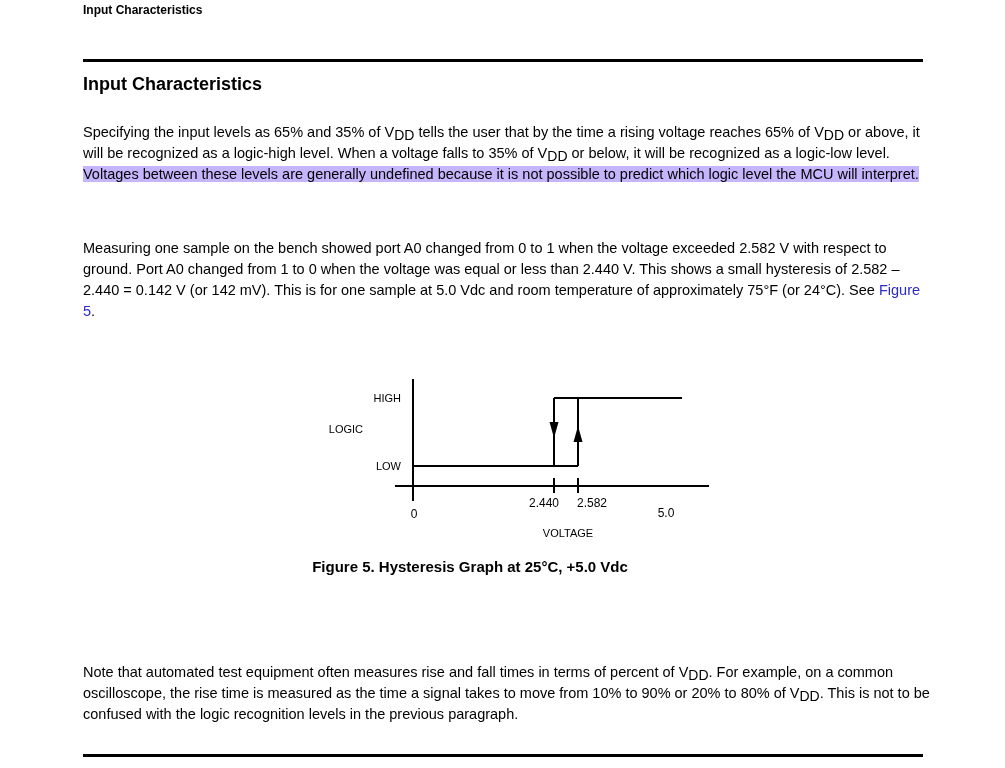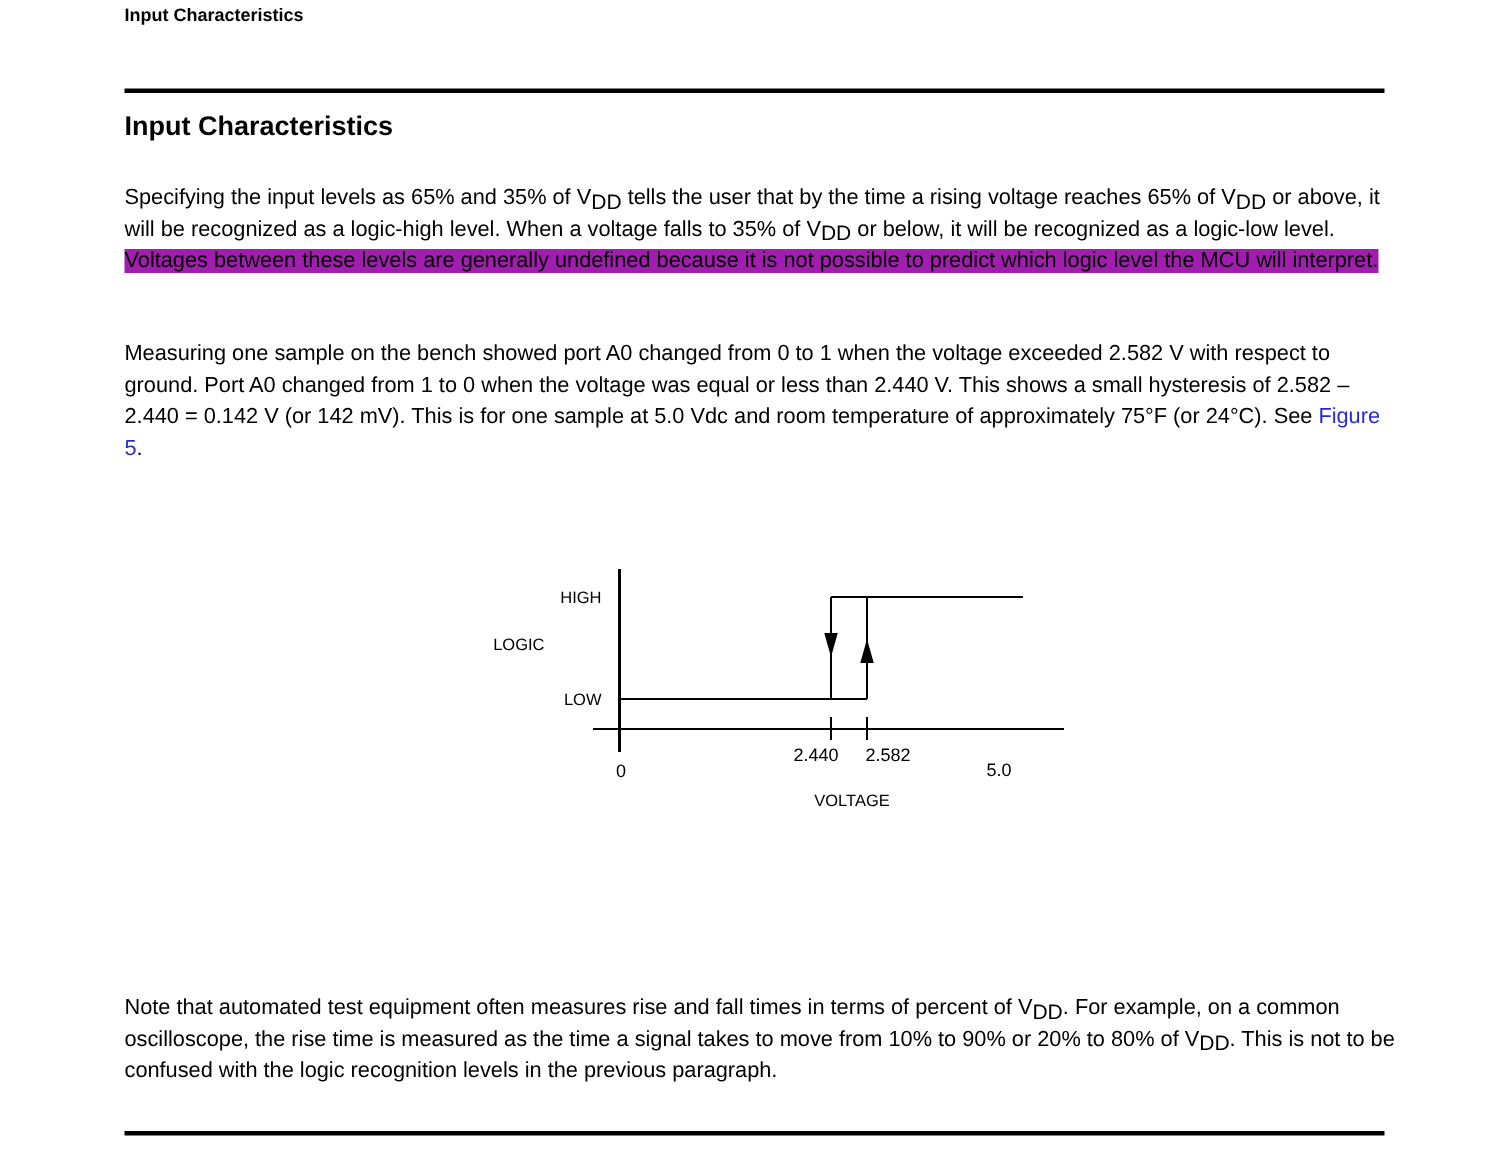--- a/index.html
+++ b/index.html
@@ -24,23 +24,23 @@
   .section-title{
     position:absolute;left:83px;top:74px;
     font-size:18px;font-weight:bold;margin:0;
   }
   .body-para{
     position:absolute;left:83px;width:848px;
     font-size:14.5px;line-height:21px;margin:0;
     text-align:left;
   }
   .p1{top:122px;}
-  .p2{top:226px;}
+  .p2{top:238px;}
   .p3{top:626px;margin-top:36px;}
-  .hl{background:#a21caf;}
+  .hl{background:#c4b5fd;}
   .link{color:#2b2bcd;text-decoration:none;cursor:pointer;}
   sub.sub{font-size:14px;line-height:0;vertical-align:-3px;}
   .figure{
     position:absolute;left:296px;top:360px;width:430px;height:200px;
   }
   .figure svg{display:block;}
   .figure text{
     font-family:"Liberation Sans", sans-serif;
     fill:#000000;
   }
@@ -87,18 +87,19 @@
       <text x="105" y="110" text-anchor="end" class="axis-word">LOW</text>
       <text x="67" y="73" text-anchor="end" class="axis-word">LOGIC</text>
       <text x="118" y="158" text-anchor="middle" class="axis-num">0</text>
       <text x="248" y="147" text-anchor="middle" class="axis-num">2.440</text>
       <text x="296" y="147" text-anchor="middle" class="axis-num">2.582</text>
       <text x="370" y="157" text-anchor="middle" class="axis-num">5.0</text>
       <text x="272" y="177" text-anchor="middle" class="axis-word">VOLTAGE</text>
     </svg>
   </div>
 
+  <div class="caption">Figure 5. Hysteresis Graph at 25°C, +5.0 Vdc</div>
 
   <p class="body-para p3"><span>Note that automated test equipment often measures rise and fall times in terms of percent of </span><span><span>V</span><sub class="sub">DD</sub></span><span>. For example, on a common oscilloscope, the rise time is measured as the time a signal takes to move from 10% to 90% or 20% to 80% of </span><span><span>V</span><sub class="sub">DD</sub></span><span>. This is not to be confused with the logic recognition levels in the previous paragraph.</span></p>
 
   <div class="rule rule-bottom"></div>
 
 </div>
 
 </body></html>

